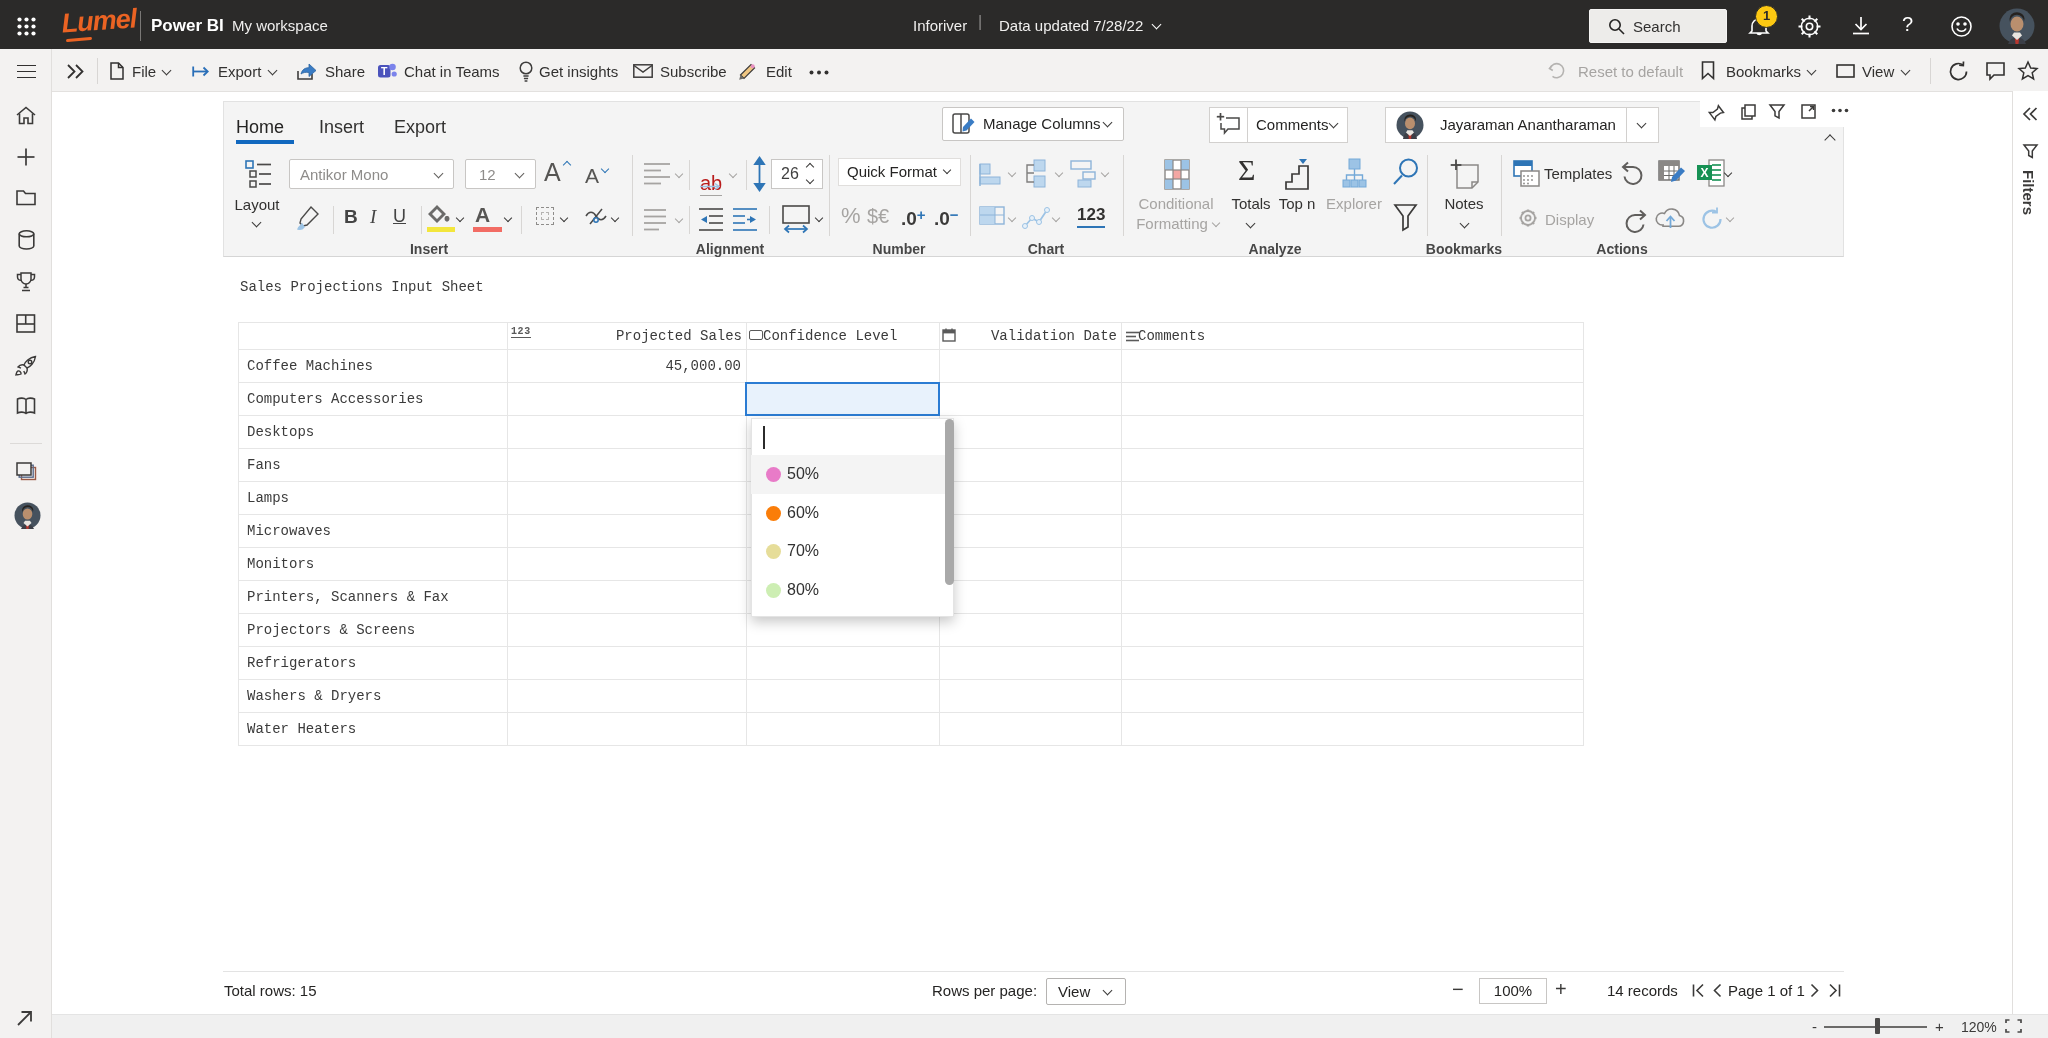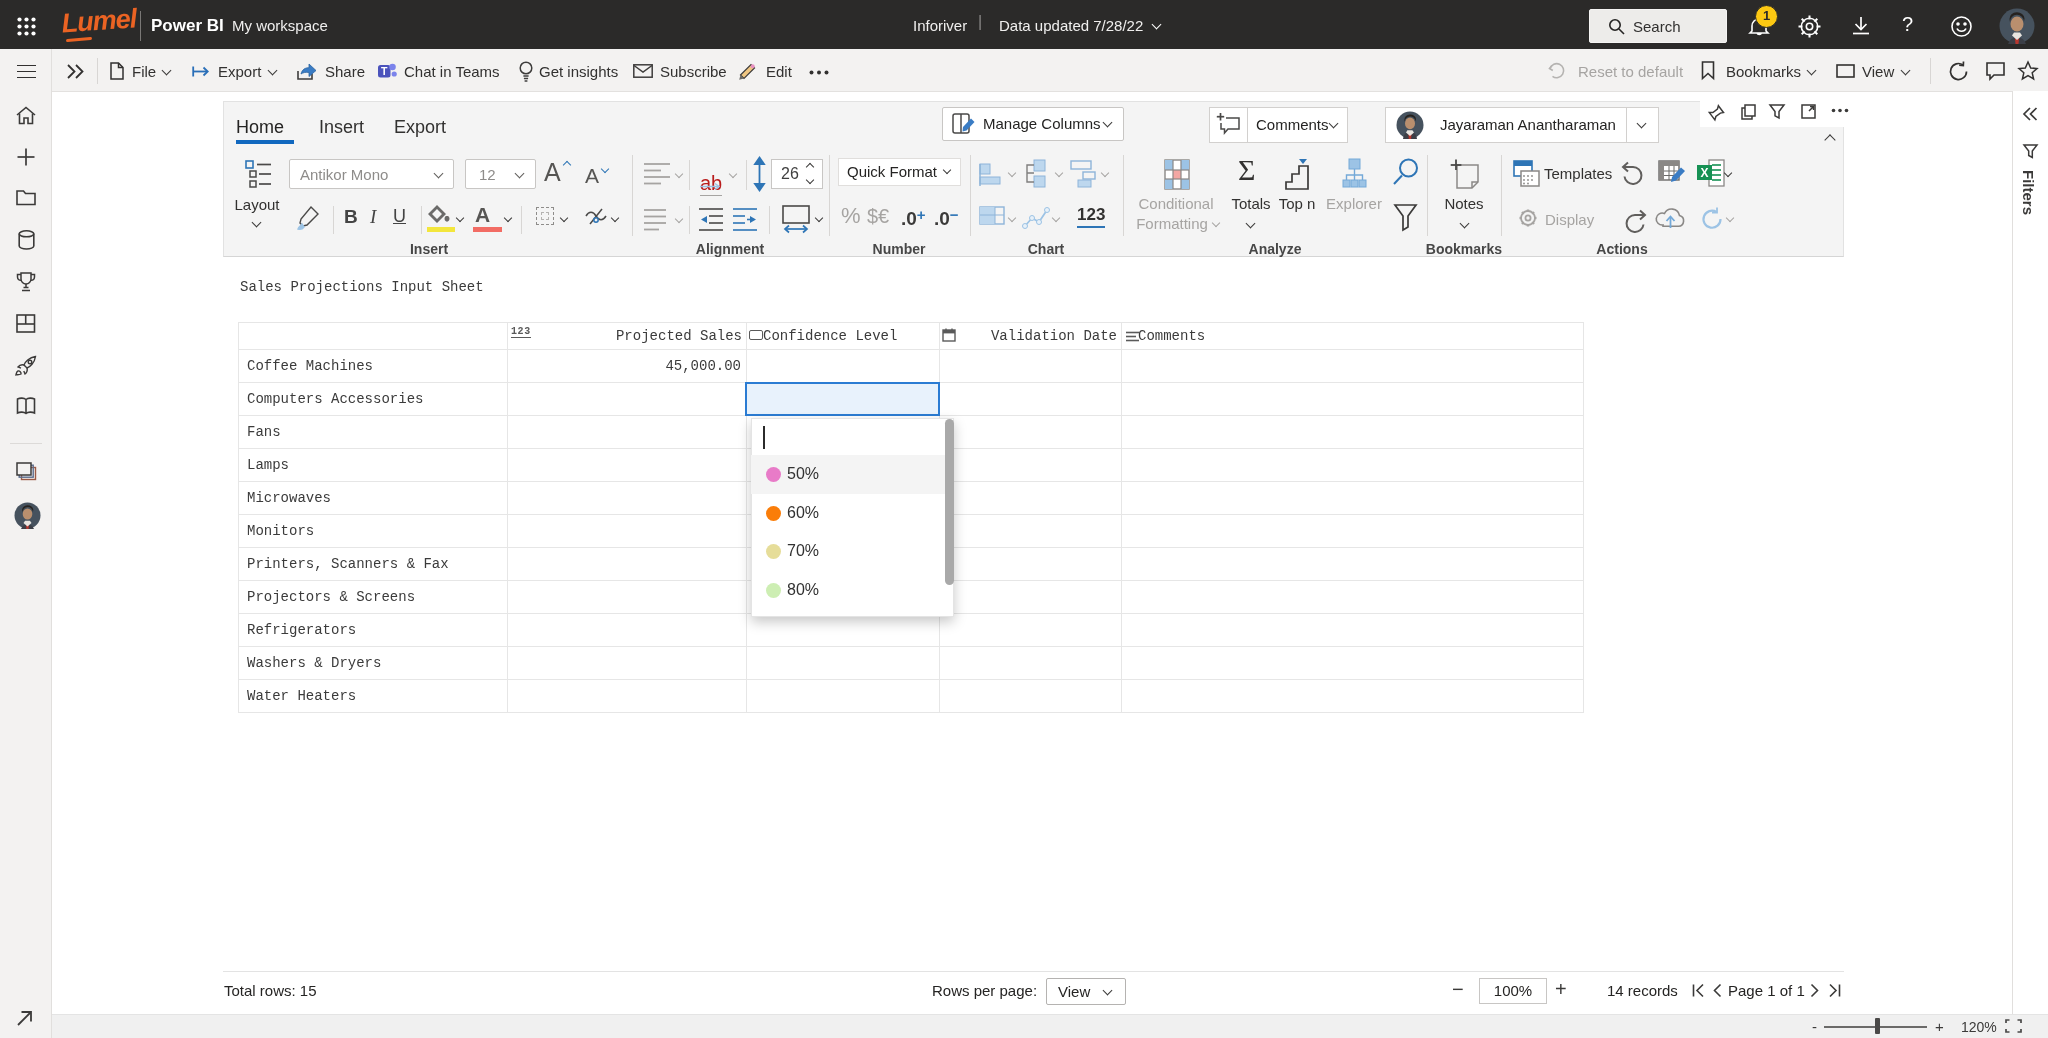--- a/index.html
+++ b/index.html
@@ -621,20 +621,27 @@
         <td style="border:1px solid #e6e6e6"></td>
       </tr>
 <tr style="height:33px">
         <td style="border:1px solid #e6e6e6;padding-left:8px">Computers Accessories</td>
         <td style="border:1px solid #e6e6e6"></td>
         <td style="border:1px solid #e6e6e6"></td>
         <td style="border:1px solid #e6e6e6"></td>
         <td style="border:1px solid #e6e6e6"></td>
       </tr>
 <tr style="height:33px">
+        <td style="border:1px solid #e6e6e6;padding-left:8px">Desktops</td>
+        <td style="border:1px solid #e6e6e6"></td>
+        <td style="border:1px solid #e6e6e6"></td>
+        <td style="border:1px solid #e6e6e6"></td>
+        <td style="border:1px solid #e6e6e6"></td>
+      </tr>
+<tr style="height:33px">
         <td style="border:1px solid #e6e6e6;padding-left:8px">Fans</td>
         <td style="border:1px solid #e6e6e6"></td>
         <td style="border:1px solid #e6e6e6"></td>
         <td style="border:1px solid #e6e6e6"></td>
         <td style="border:1px solid #e6e6e6"></td>
       </tr>
 <tr style="height:33px">
         <td style="border:1px solid #e6e6e6;padding-left:8px">Lamps</td>
         <td style="border:1px solid #e6e6e6"></td>
         <td style="border:1px solid #e6e6e6"></td>

